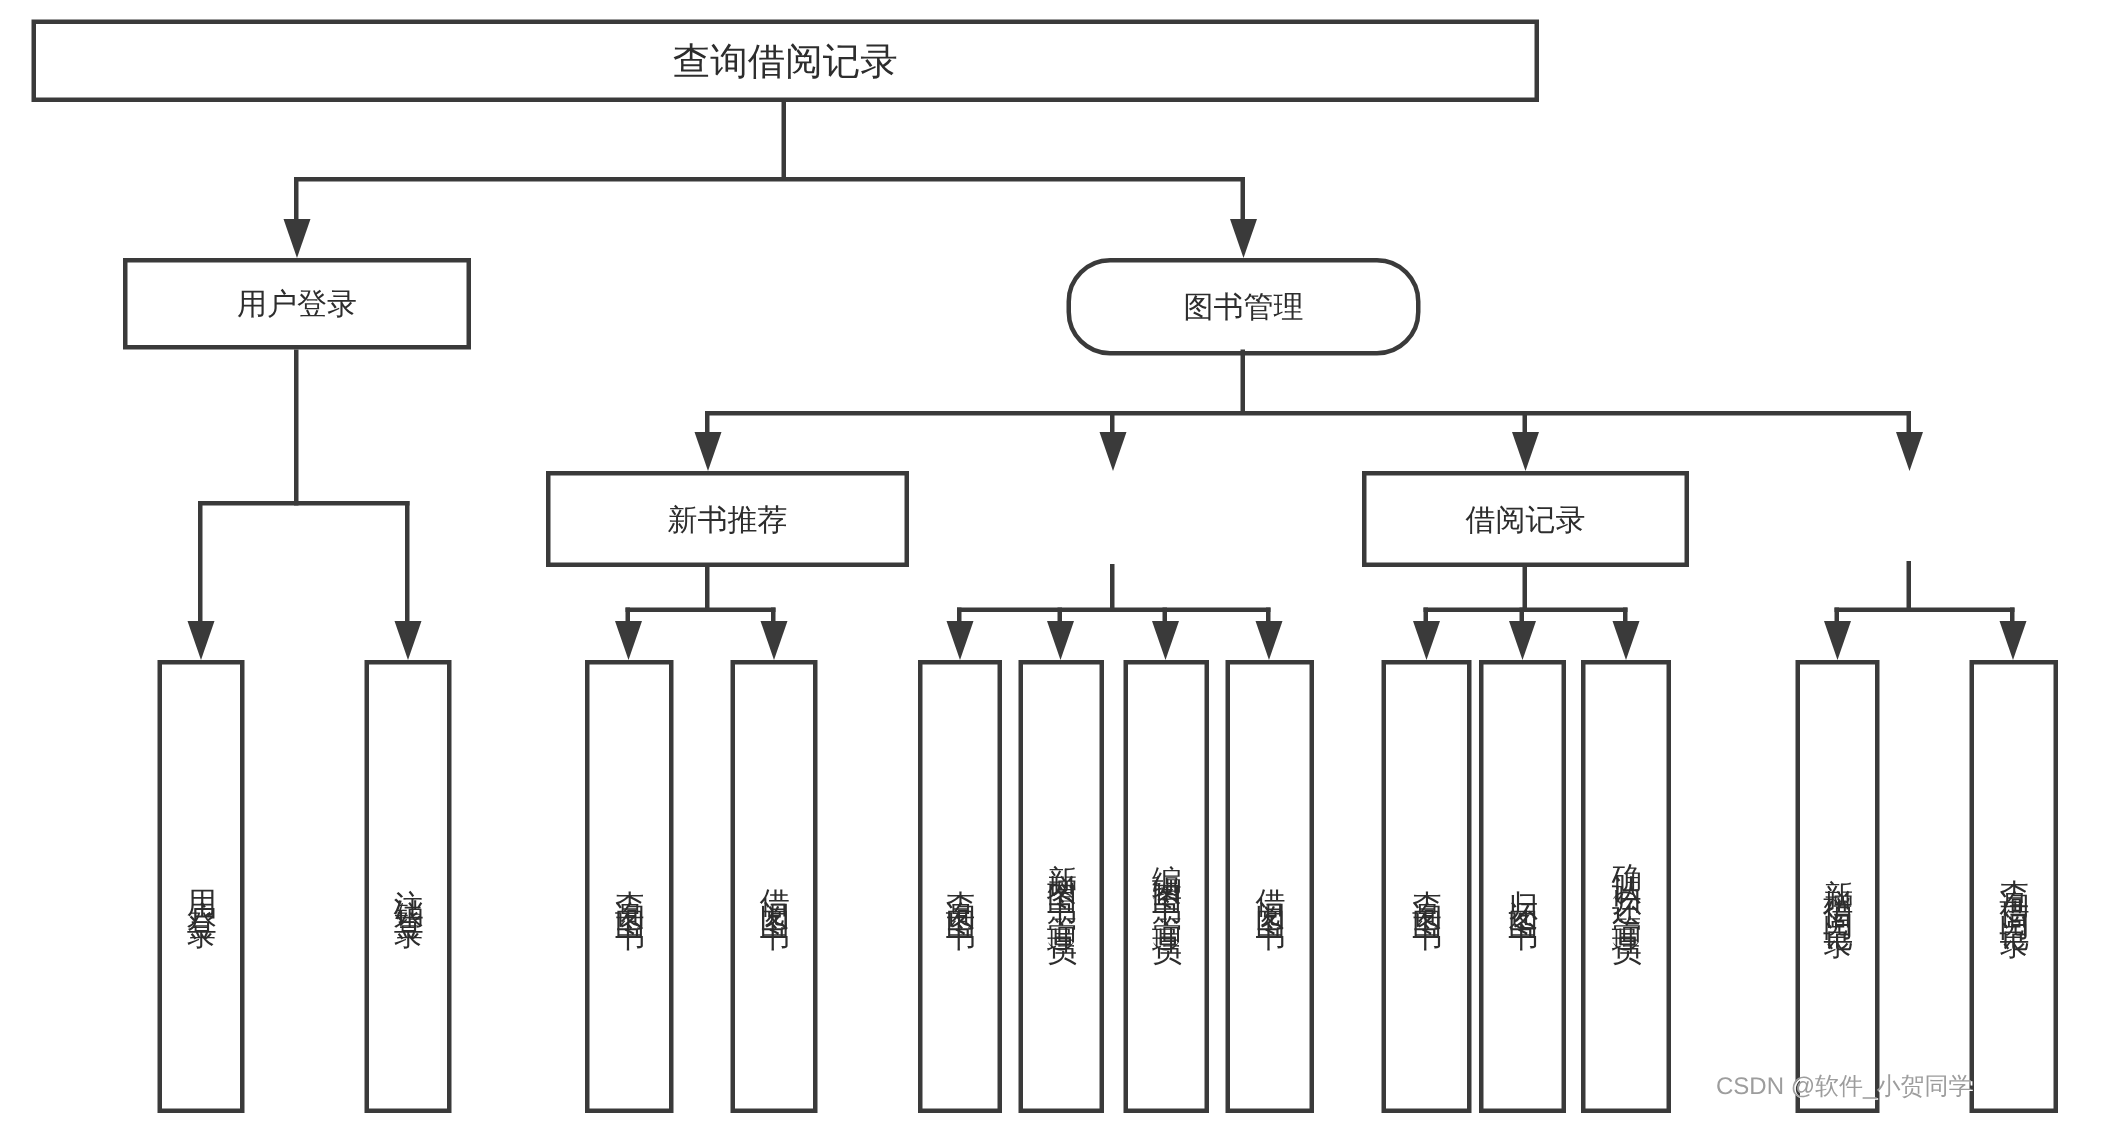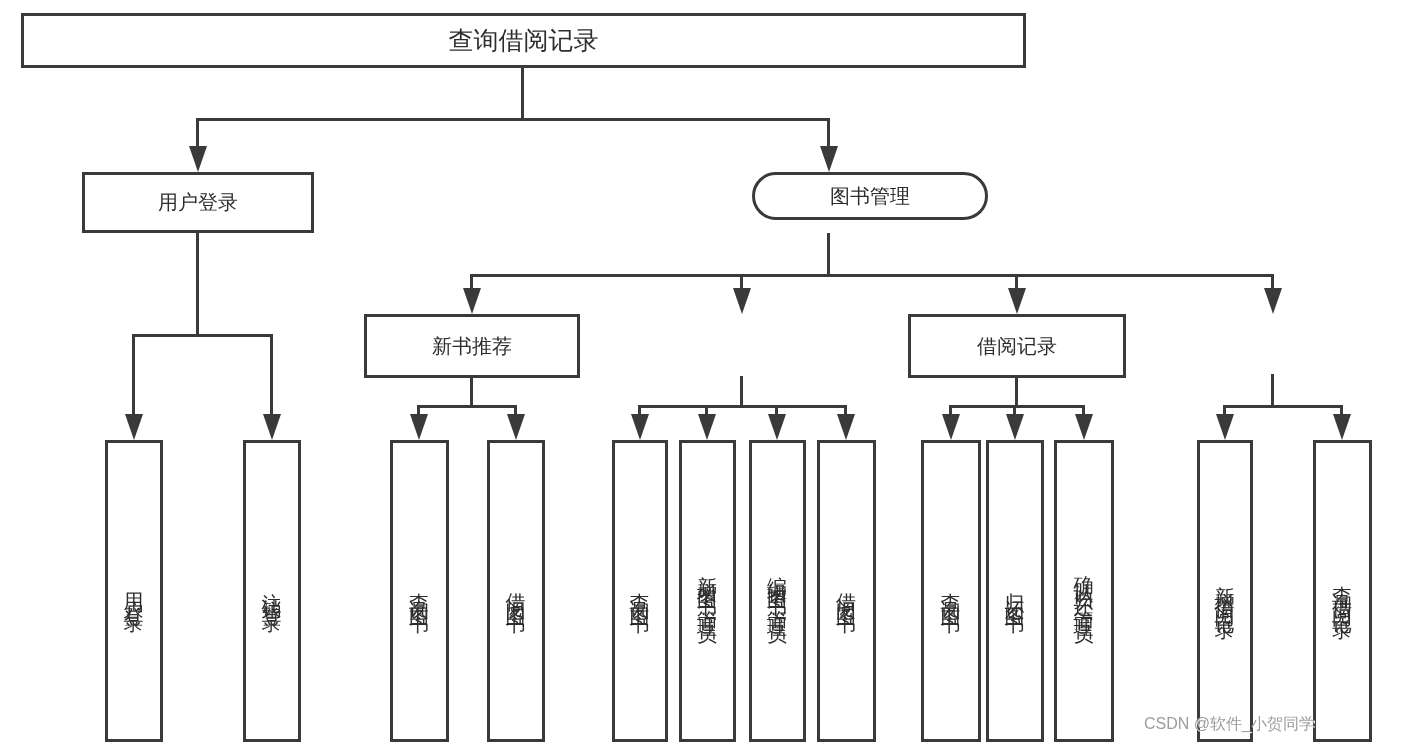--- a/index.html
+++ b/index.html
@@ -42,25 +42,25 @@
 
 <div id="canvas">
 
   <div class="box rootbox" style="left:21px;top:13px;width:1005px;height:55px;">
     <span class="label">查询借阅记录</span>
   </div>
 
   <div class="box" style="left:82px;top:172px;width:232px;height:61px;">
     <span class="label">用户登录</span>
   </div>
-  <div class="box" style="left:752px;top:172px;width:236px;height:48px;border-radius:29px;">
+  <div class="box" style="left:711px;top:172px;width:236px;height:65px;border-radius:29px;">
     <span class="label">图书管理</span>
   </div>
 
-  <div class="box" style="left:364px;top:314px;width:216px;height:64px;">
+  <div class="box" style="left:364px;top:314px;width:242px;height:64px;">
     <span class="label">新书推荐</span>
   </div>
   <div class="box" style="left:908px;top:314px;width:218px;height:64px;">
     <span class="label">借阅记录</span>
   </div>
 
   <div class="box vbox" style="left:105px;top:440px;width:58px;height:302px;">
     <span class="label">用户登录</span>
   </div>
   <div class="box vbox" style="left:243px;top:440px;width:58px;height:302px;">

